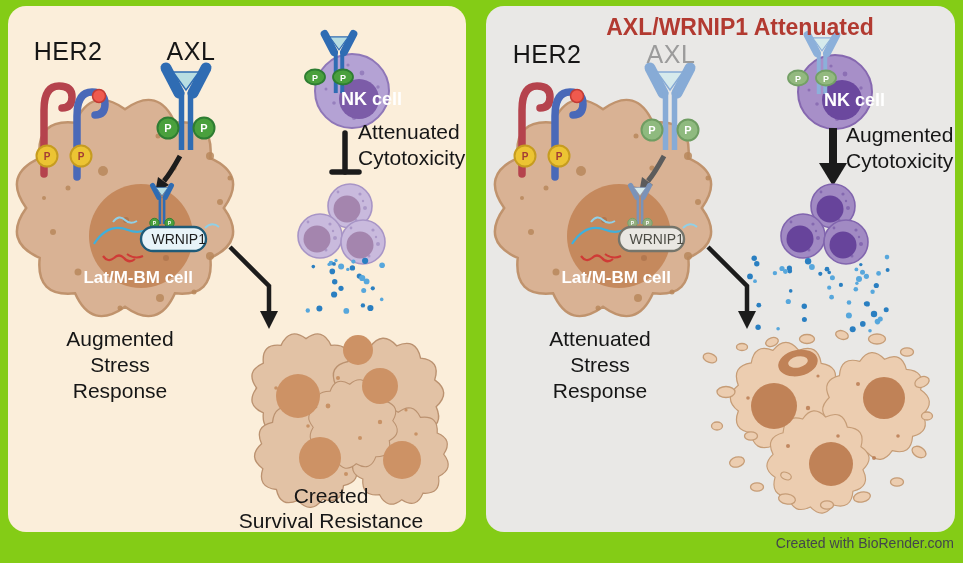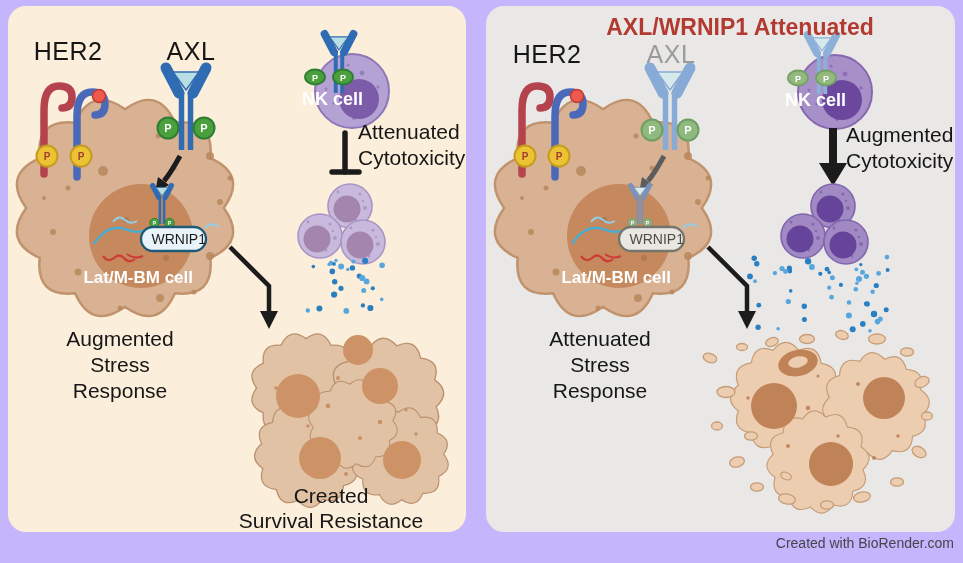--- a/index.html
+++ b/index.html
@@ -1,27 +1,27 @@
 <!DOCTYPE html>
 <html><head>
 <meta charset="utf-8">
 <style>
   html,body{margin:0;padding:0;background:#fff;}
-  .canvas{position:relative;width:963px;height:563px;background:#c4b5fd;overflow:hidden;
+  .canvas{position:relative;width:963px;height:563px;background:#84cc16;overflow:hidden;
           font-family:"Liberation Sans",sans-serif;}
   .panel{position:absolute;top:6px;height:526px;border-radius:18px;}
   .panel.left{left:8px;width:458px;background:#fbeeda;}
   .panel.right{left:486px;width:469px;background:#e9e8e6;}
   .panel svg{position:absolute;left:0;top:0;}
   .lbl{position:absolute;color:#161616;line-height:1.2;}
   .receptor-name{font-size:25px;letter-spacing:.5px;text-align:center;}
   .receptor-name.inhibited{color:#9b9b9b;}
   .panel-title{top:8px;left:44px;width:420px;text-align:center;font-weight:bold;
                font-size:23px;color:#b23a31;}
-  .nk-label{font-weight:bold;font-size:18px;color:#ffffff;text-align:left;}
+  .nk-label{font-weight:bold;font-size:18px;color:#ffffff;text-align:right;}
   .cell-label{font-weight:bold;font-size:17px;color:#ffffff;text-align:right;}
   .wrnip-label{font-size:14px;color:#1d1d1d;text-align:right;line-height:24px;}
   .wrnip-label.inhibited{color:#4c4c45;}
   .cyto-text{font-size:21px;line-height:26px;white-space:nowrap;}
   .stress-text{font-size:21px;line-height:26px;text-align:center;}
   .outcome-text{font-size:21px;line-height:25px;text-align:center;white-space:nowrap;}
   .credit{position:absolute;right:9px;bottom:12px;font-size:14px;color:#42464c;margin-top:23px;}
 </style>
 </head>
 <body>

